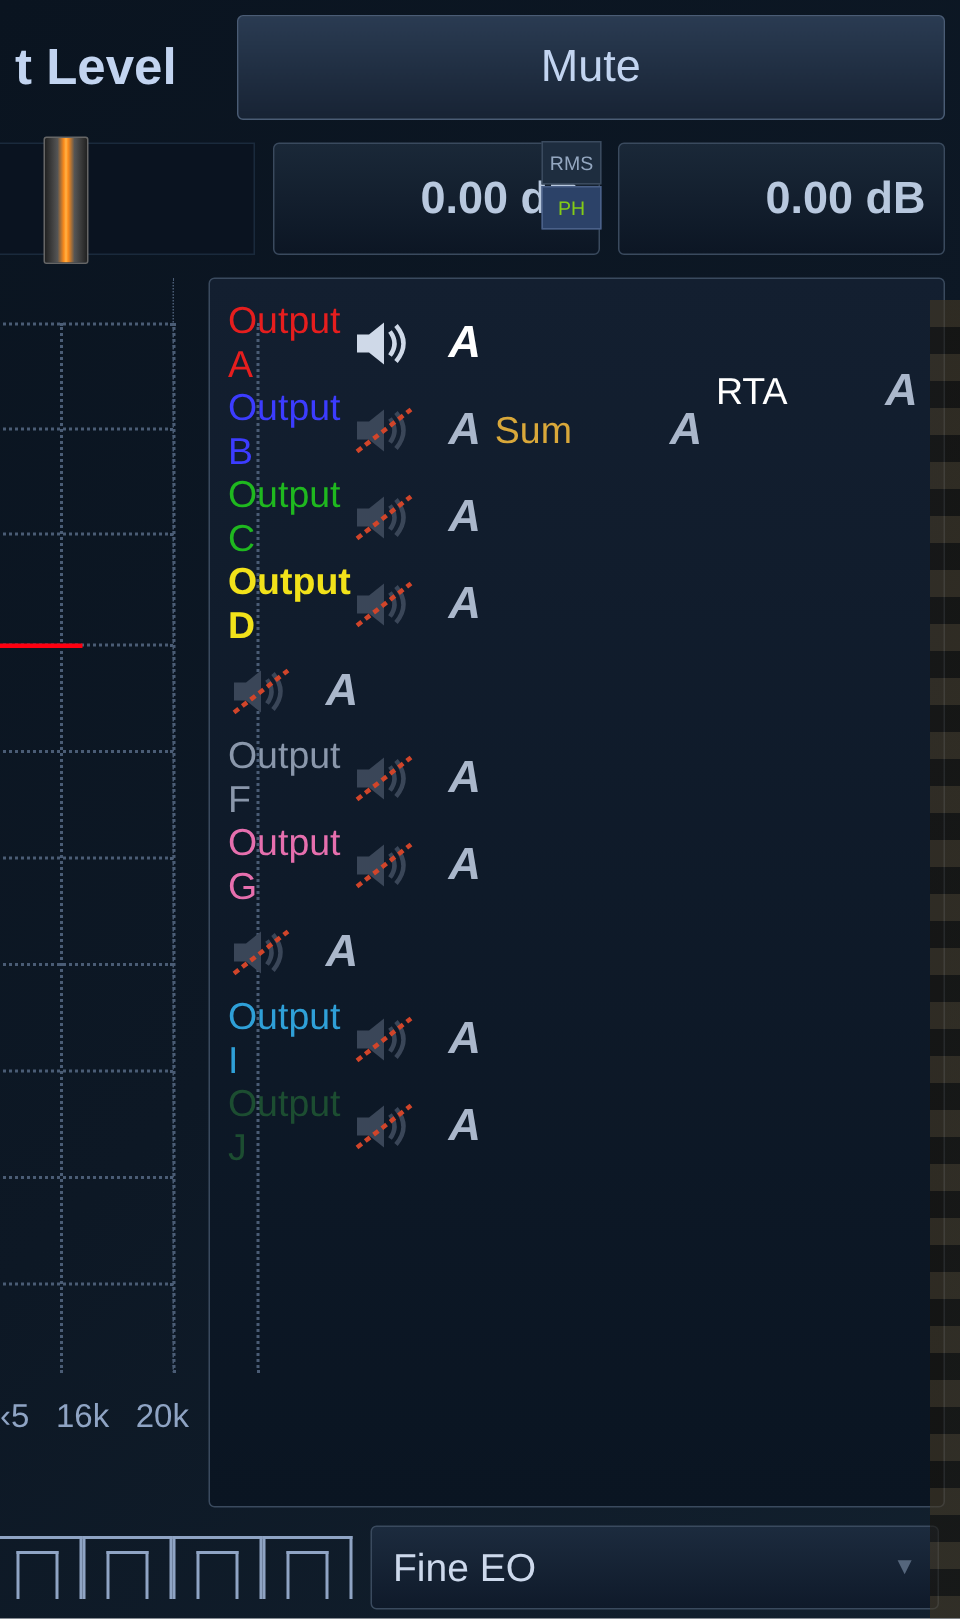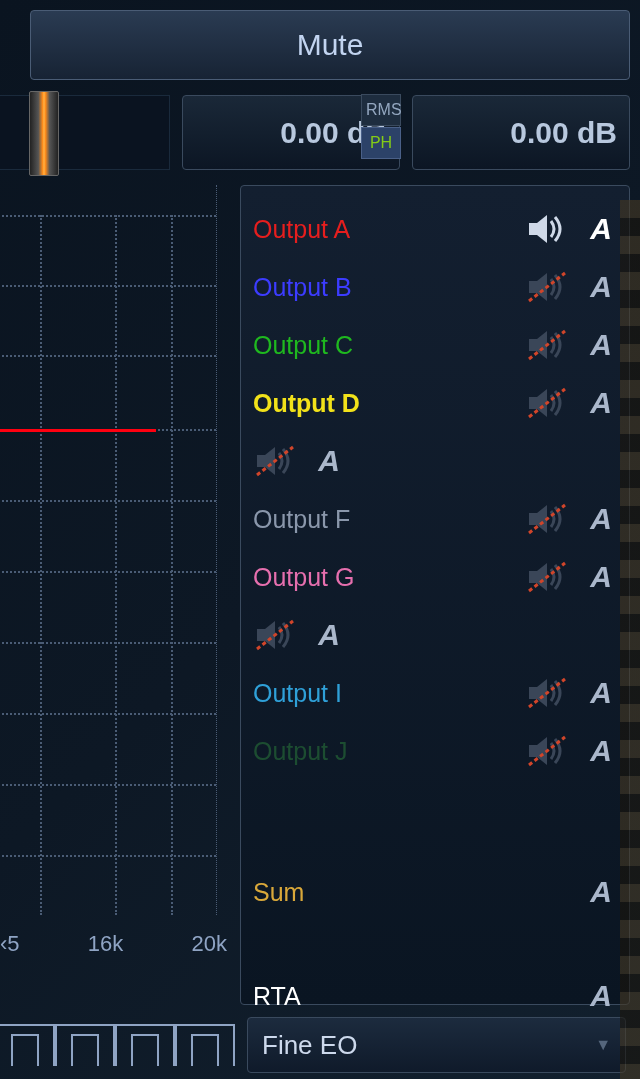--- a/index.html
+++ b/index.html
@@ -80,21 +80,21 @@
   }
   .rms-ph {
     position: absolute;
     right: -2px;
     top: -2px;
     display: flex;
     flex-direction: column;
     gap: 1px;
   }
   .rms-tag, .ph-tag {
-    font-size: 16px;
+    font-size: 13px;
     padding: 6px 4px;
     text-align: center;
     width: 40px;
   }
   .rms-tag { color:#94a7c0; background:#1e2d3f; border:1px solid #3a4a5e; }
   .ph-tag { color:#84cc16; background:#2c4268; border:1px solid #4a6088; }
   .body-row {
     display: flex;
     padding: 0 0 0 0;
     height: 820px;
@@ -140,22 +140,20 @@
     padding: 0 5px 0 5px;
   }
   .output-panel {
     flex: 1;
     margin: 0 10px 0 8px;
     background: linear-gradient(180deg,#131f30 0%,#0a1522 100%);
     border: 1px solid #3a4a5e;
     border-radius: 4px;
     padding: 14px 8px 8px 12px;
     display: flex;
-    flex-direction: column;
-    gap: 36px;
   }
   .output-row {
     display: flex;
     align-items: center;
     height: 58px;
   }
   .output-label {
     flex: 1;
     font-size: 25px;
     font-weight: 500;
@@ -227,20 +225,21 @@
     position:absolute;
     right:0; top:200px; bottom:0; width:20px;
     background: repeating-linear-gradient(180deg,#453822,#453822 18px,#1a140a 18px,#1a140a 36px);
     opacity:.6;
   }
 </style>
 </head>
 <body>
 
 <div class="header-row">
+  <div class="level-label">t Level</div>
   <div class="mute-btn">Mute</div>
 </div>
 
 <div class="second-row">
   <div class="slider-track">
     <div class="slider-handle"></div>
   </div>
   <div class="db-box">
     <span class="db-val">0.00 dB</span>
     <div class="rms-ph">

